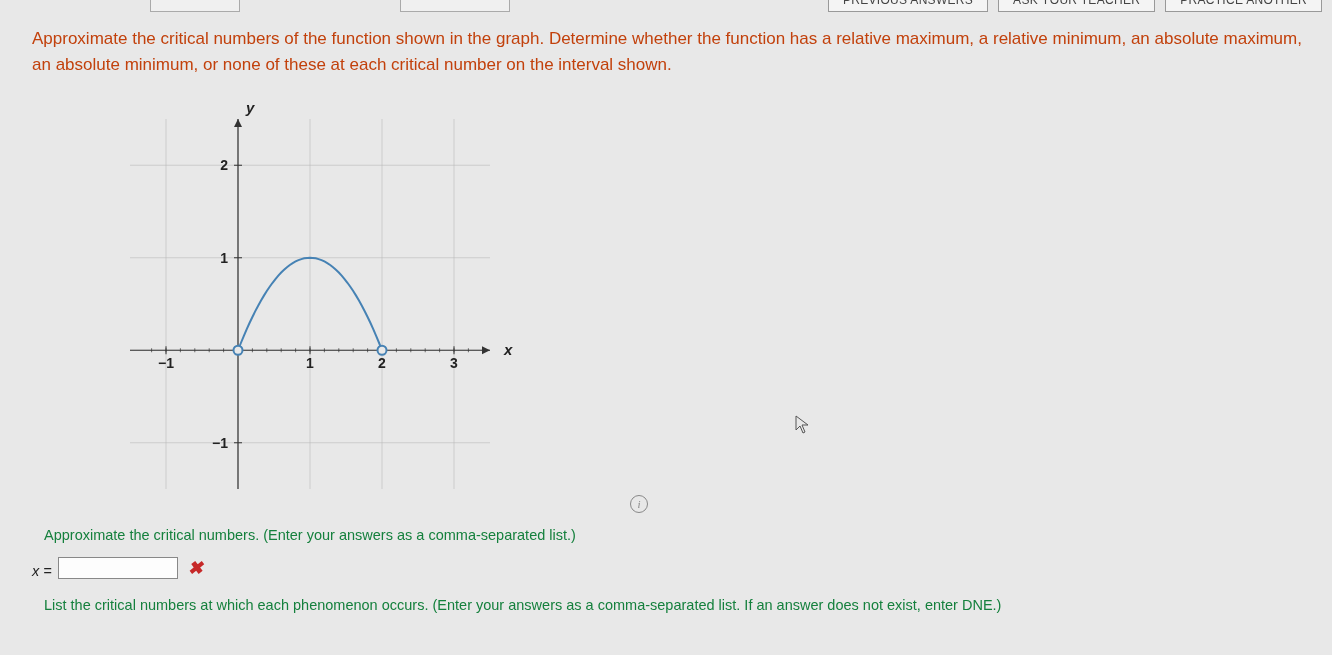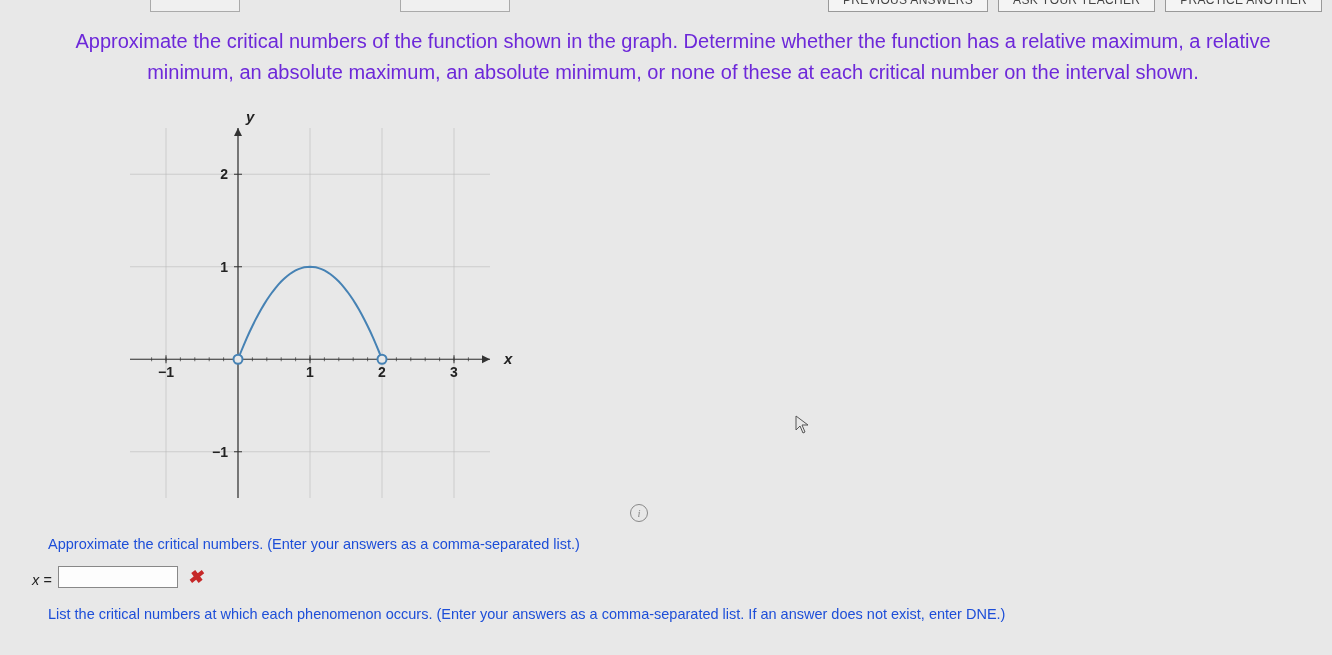--- a/index.html
+++ b/index.html
@@ -31,25 +31,24 @@
   .ghost-btn {
     width: 90px;
     height: 24px;
     border: 1px solid #aaa;
     background: #f0f0f0;
     margin-left: 150px;
   }
   .ghost-btn.b2 { width: 110px; }
   .left-group { display: flex; gap: 10px; flex: 1; }
   .question-text {
-    font-size: 20px;
+    font-size: 17px;
     line-height: 1.55;
     padding: 6px 18px 10px 32px;
-    color: #6d28d9;
-    text-align: center;
+    color: #c2410c;
   }
   .graph-wrap {
     width: 420px;
     height: 430px;
     margin-left: 110px;
     position: relative;
   }
   .info-icon {
     position: absolute;
     right: -118px;
@@ -60,22 +59,23 @@
     border-radius: 50%;
     color: #888;
     font-size: 11px;
     text-align: center;
     line-height: 16px;
     font-family: Georgia, serif;
     font-style: italic;
   }
   .prompt-line {
     font-size: 14.5px;
-    padding: 8px 18px 10px 48px;
-    color: #1d4ed8;
+    padding: 8px 18px 10px 32px;
+    color: #15803d;
+    margin-left: 12px;
   }
   .answer-row {
     padding: 4px 18px 10px 32px;
     font-size: 14.5px;
     display: flex;
     align-items: flex-end;
     gap: 6px;
     font-style: italic;
   }
   .answer-row .eq { font-style: italic; }

